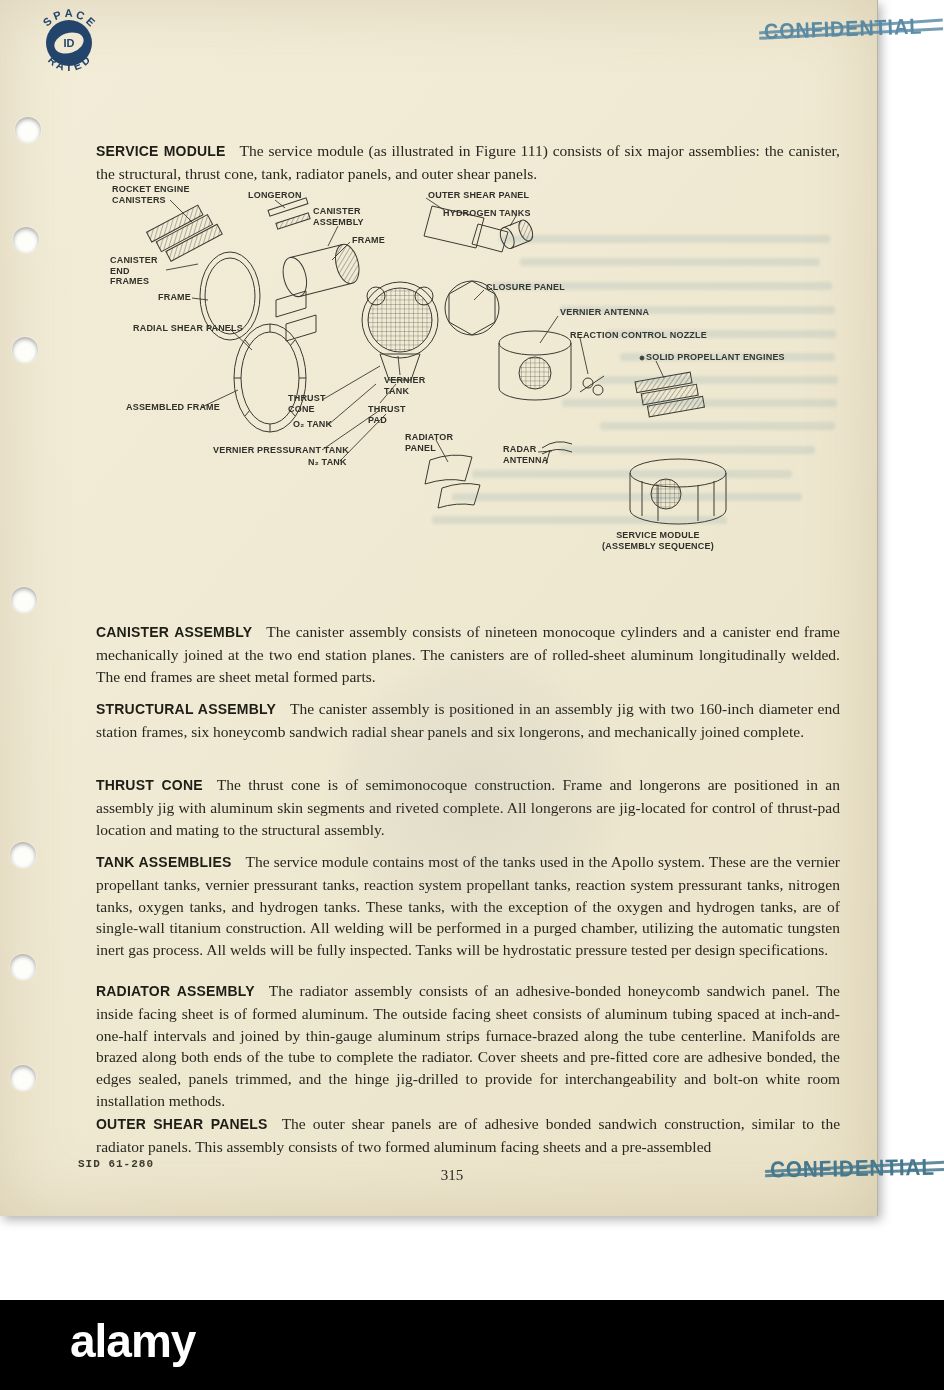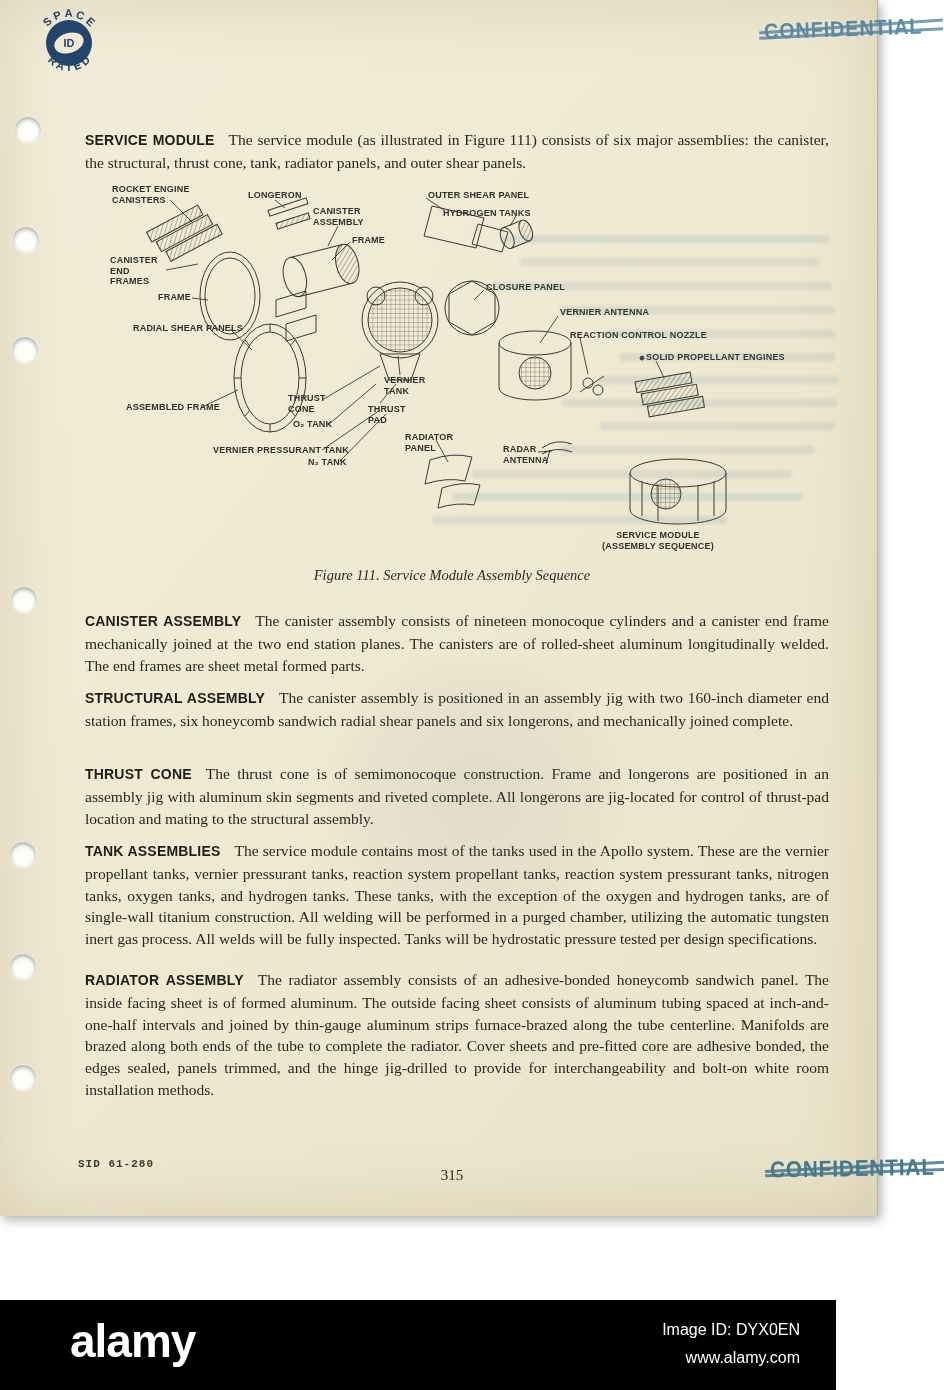--- a/index.html
+++ b/index.html
@@ -15,40 +15,40 @@
   .division{position:absolute;left:122px;top:26px;font-family:"Liberation Serif",serif;
     font-size:13px;font-weight:700;letter-spacing:2.6px;color:#3c4f63;}
   .stamp{position:absolute;font-family:"Liberation Sans",sans-serif;font-weight:700;color:#4f83a0;white-space:nowrap;}
   .stamp .txt{display:inline-block;transform:scaleX(.9);transform-origin:left center;letter-spacing:1px;}
   .stamp::before,.stamp::after{content:"";position:absolute;left:-5px;right:-3px;height:2.5px;background:currentColor;opacity:.85;}
   .stamp::before{top:36%;transform:rotate(-2deg);}
   .stamp::after{top:60%;transform:rotate(-1deg);}
   .stamp-top{left:764px;top:16px;font-size:22px;transform:rotate(-2deg);opacity:.92;}
   .stamp-bottom{left:770px;top:1155px;font-size:23px;transform:rotate(-1deg);color:#47798e;}
   
-  .para{position:absolute;left:80px;width:744px;margin:5px;font-size:15.5px;line-height:21.8px;
+  .para{position:absolute;left:80px;width:744px;margin:16px;font-size:15.5px;line-height:21.8px;
     color:#28271f;text-align:justify;}
   .para .hd{font-family:"Liberation Sans",sans-serif;font-size:14px;font-weight:700;
     letter-spacing:.2px;color:#1e1d16;margin-right:14px;}
   .figwrap{position:absolute;left:80px;top:178px;width:745px;height:385px;}
   .flabel{position:absolute;font-family:"Liberation Sans",sans-serif;font-size:9px;font-weight:700;
     color:#30302a;white-space:pre-line;line-height:1.18;letter-spacing:.2px;}
   .flabel.center{text-align:center;}
   .figcap{position:absolute;left:80px;top:567px;width:744px;text-align:center;font-style:italic;
     font-size:14.5px;color:#2b2a22;}
   .doc-num{position:absolute;left:78px;top:1158px;font-family:Liberation Mono, monospace;
     font-size:11px;font-weight:600;letter-spacing:1px;color:#3c3b30;}
   .page-num{position:absolute;left:80px;top:1167px;width:744px;text-align:center;
     font-size:15px;color:#2b2a22;}
   
   .bleed{position:absolute;height:8px;background:rgba(70,122,148,.13);filter:blur(1.6px);border-radius:3px;}
   .ghost{position:absolute;left:320px;top:640px;width:310px;height:310px;border-radius:50%;
     background:radial-gradient(circle, rgba(95,120,135,.10), rgba(95,120,135,.04) 55%, transparent 70%);}
   
-  .alamy-bar{position:absolute;left:0;top:1300px;width:836px;height:90px;background:#000;}
+  .alamy-bar{position:absolute;left:0;top:1300px;width:944px;height:90px;background:#000;}
   .alamy-logo{position:absolute;left:70px;top:14px;color:#fff;font-family:"Liberation Sans",sans-serif;
     font-weight:700;font-size:46px;letter-spacing:-1px;}
   .alamy-meta{position:absolute;right:36px;top:16px;text-align:right;color:#fff;
     font-family:"Liberation Sans",sans-serif;font-size:16px;line-height:1.75;}
   svg text{font-family:"Liberation Sans",sans-serif;}
 </style>
 </head>
 <body>
 
 <div class="canvas">
@@ -243,36 +243,38 @@
       <div class="flabel" style="left:133px;top:267px">VERNIER PRESSURANT TANK</div>
       <div class="flabel" style="left:228px;top:279px">N₂ TANK</div>
       <div class="flabel" style="left:325px;top:254px">RADIATOR
 PANEL</div>
       <div class="flabel" style="left:423px;top:266px">RADAR
 ANTENNA</div>
       <div class="flabel center" style="left:498px;top:352px;width:160px">SERVICE MODULE
 (ASSEMBLY SEQUENCE)</div>
     </div>
 
-    <div class="figcap">Figure 111. Service Module Assembly Sequence</div>
 
     <p class="para" style="top:605px">
       <span class="hd">CANISTER ASSEMBLY</span><span>The canister assembly consists of nineteen monocoque cylinders and a canister end frame mechanically joined at the two end station planes. The canisters are of rolled-sheet aluminum longitudinally welded. The end frames are sheet metal formed parts.</span>
     </p>
     <p class="para" style="top:682px">
       <span class="hd">STRUCTURAL ASSEMBLY</span><span>The canister assembly is positioned in an assembly jig with two 160-inch diameter end station frames, six honeycomb sandwich radial shear panels and six longerons, and mechanically joined complete.</span>
     </p>
     <p class="para" style="top:758px">
       <span class="hd">THRUST CONE</span><span>The thrust cone is of semimonocoque construction. Frame and longerons are positioned in an assembly jig with aluminum skin segments and riveted complete. All longerons are jig-located for control of thrust-pad location and mating to the structural assembly.</span>
     </p>
     <p class="para" style="top:835px">
       <span class="hd">TANK ASSEMBLIES</span><span>The service module contains most of the tanks used in the Apollo system. These are the vernier propellant tanks, vernier pressurant tanks, reaction system propellant tanks, reaction system pressurant tanks, nitrogen tanks, oxygen tanks, and hydrogen tanks. These tanks, with the exception of the oxygen and hydrogen tanks, are of single-wall titanium construction. All welding will be performed in a purged chamber, utilizing the automatic tungsten inert gas process. All welds will be fully inspected. Tanks will be hydrostatic pressure tested per design specifications.</span>
     </p>
     <p class="para" style="top:964px">
       <span class="hd">RADIATOR ASSEMBLY</span><span>The radiator assembly consists of an adhesive-bonded honeycomb sandwich panel. The inside facing sheet is of formed aluminum. The outside facing sheet consists of aluminum tubing spaced at inch-and-one-half intervals and joined by thin-gauge aluminum strips furnace-brazed along the tube centerline. Manifolds are brazed along both ends of the tube to complete the radiator. Cover sheets and pre-fitted core are adhesive bonded, the edges sealed, panels trimmed, and the hinge jig-drilled to provide for interchangeability and bolt-on white room installation methods.</span>
+    </p>
+    <p class="para" style="top:1097px">
+      <span class="hd">OUTER SHEAR PANELS</span><span>The outer shear panels are of adhesive bonded sandwich construction, similar to the radiator panels. This assembly consists of two formed aluminum facing sheets and a pre-assembled</span>
     </p>
 
     <div class="doc-num">SID 61-280</div>
     <div class="page-num">315</div>
     <div class="stamp stamp-bottom">
       <span class="txt">CONFIDENTIAL</span>
     </div>
 
     <div class="ghost"></div>
     <div class="bleed" style="left:500px;top:235px;width:330px"></div>
@@ -285,19 +287,15 @@
     <div class="bleed" style="left:562px;top:399px;width:275px"></div>
     <div class="bleed" style="left:600px;top:422px;width:235px"></div>
     <div class="bleed" style="left:560px;top:446px;width:255px"></div>
     <div class="bleed" style="left:472px;top:470px;width:320px"></div>
     <div class="bleed" style="left:452px;top:493px;width:350px"></div>
     <div class="bleed" style="left:432px;top:516px;width:295px"></div>
   </div>
 
   <div class="alamy-bar">
     <div class="alamy-logo">alamy</div>
-    <div class="alamy-meta">
-      <div>Image ID: DYX0EN</div>
-      <div>www.alamy.com</div>
-    </div>
   </div>
 
 </div>
 
 </body></html>

